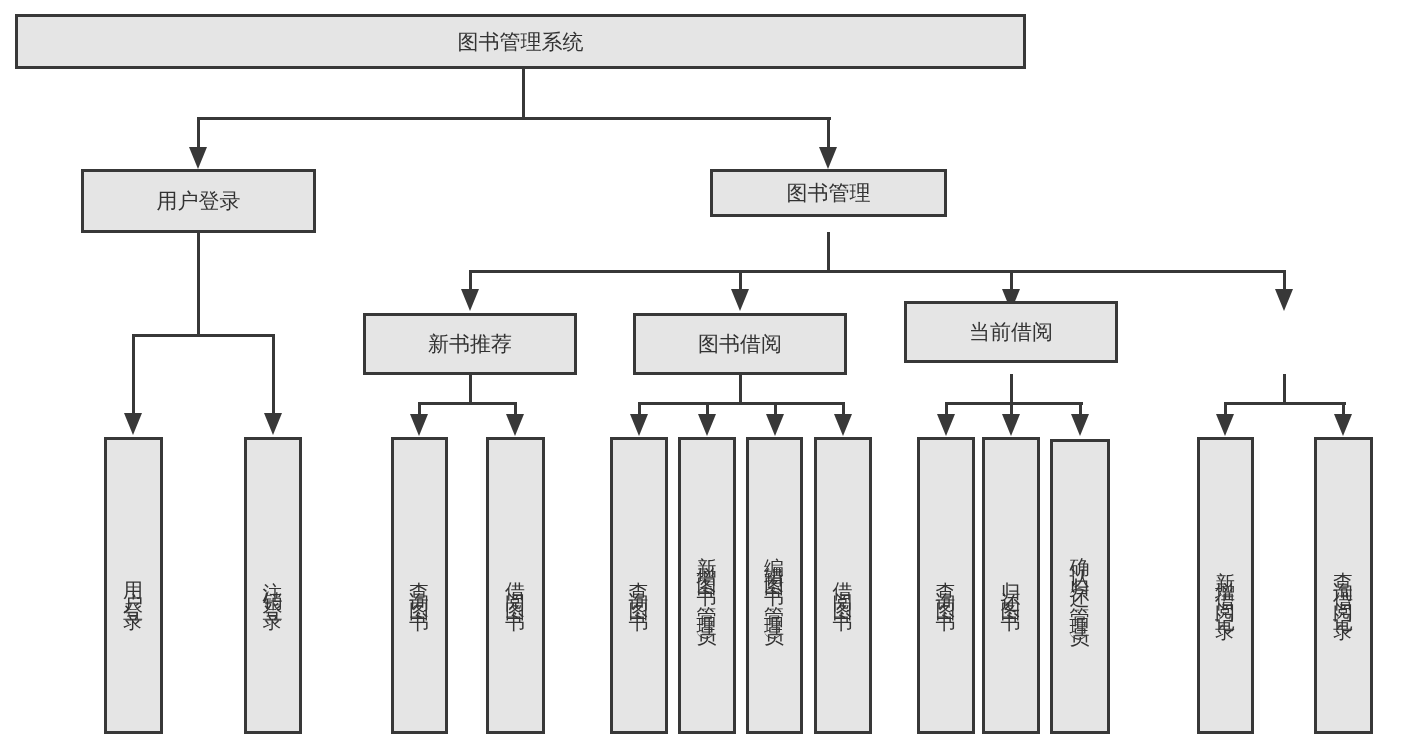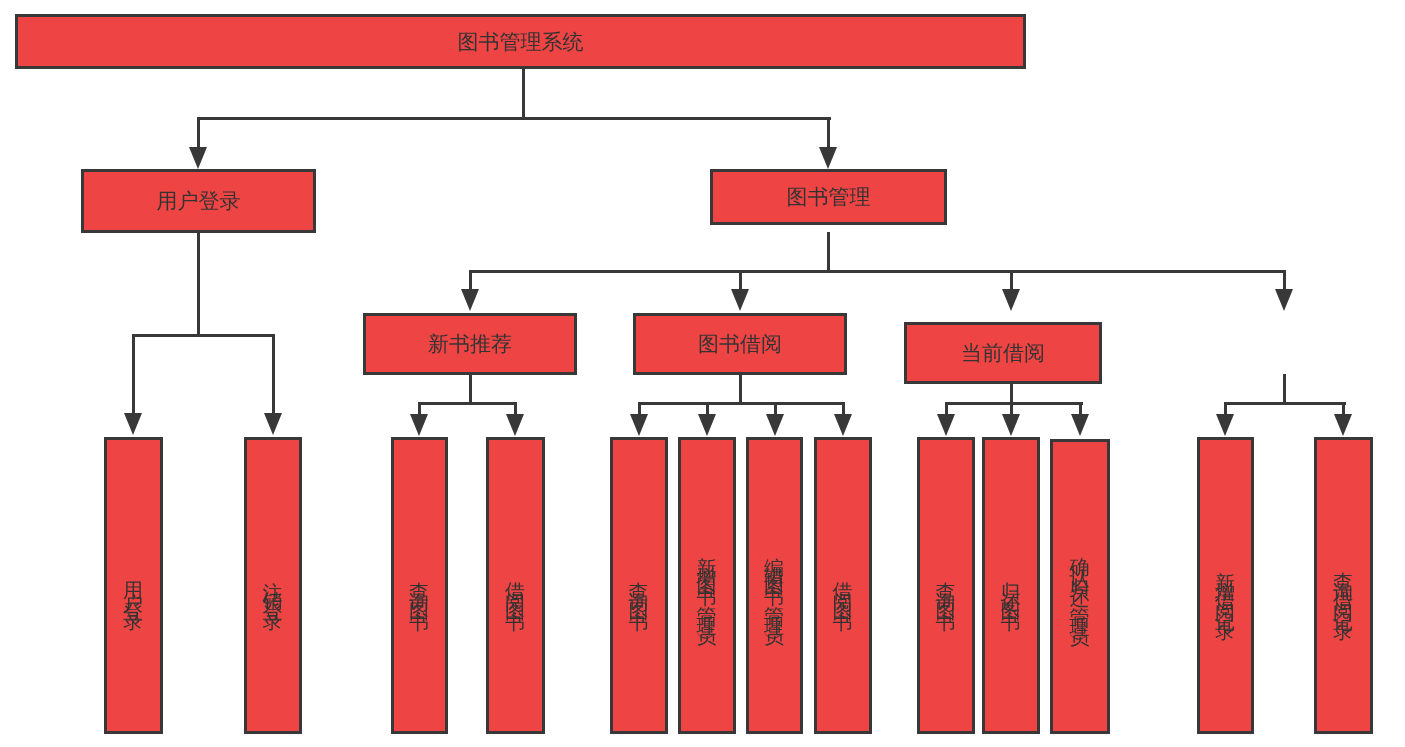--- a/index.html
+++ b/index.html
@@ -8,21 +8,21 @@
     width: 1405px;
     height: 747px;
     background: #ffffff;
     font-family: "DejaVu Sans", "Liberation Sans", sans-serif;
     overflow: hidden;
   }
   .node {
     position: absolute;
     box-sizing: border-box;
     border: 3px solid #383838;
-    background: #ef4444;
+    background: #e5e5e5;
     display: flex;
     align-items: center;
     justify-content: center;
     color: #333333;
     font-size: 21px;
     z-index: 2;
   }
   .leaf .lbl {
     writing-mode: vertical-rl;
     text-orientation: mixed;
@@ -120,31 +120,31 @@
   <div class="line" style="left:1342px;top:402px;width:3px;height:14px"></div>
   <div class="arrow" style="left:1334px;top:414px"></div>
 
   <div class="node" style="left:15px;top:14px;width:1011px;height:55px">
     <span class="lbl">图书管理系统</span>
   </div>
 
   <div class="node" style="left:81px;top:169px;width:235px;height:64px">
     <span class="lbl">用户登录</span>
   </div>
-  <div class="node" style="left:710px;top:169px;width:237px;height:56px">
+  <div class="node" style="left:710px;top:169px;width:237px;height:48px">
     <span class="lbl">图书管理</span>
   </div>
 
   <div class="node" style="left:363px;top:313px;width:214px;height:62px">
     <span class="lbl">新书推荐</span>
   </div>
   <div class="node" style="left:633px;top:313px;width:214px;height:62px">
     <span class="lbl">图书借阅</span>
   </div>
-  <div class="node" style="left:904px;top:322px;width:198px;height:62px">
+  <div class="node" style="left:904px;top:301px;width:214px;height:62px">
     <span class="lbl">当前借阅</span>
   </div>
 
   <div class="node leaf" style="left:104px;top:437px;width:59px;height:297px">
     <span class="lbl">用户登录</span>
   </div>
   <div class="node leaf" style="left:244px;top:437px;width:58px;height:297px">
     <span class="lbl">注销登录</span>
   </div>
 

